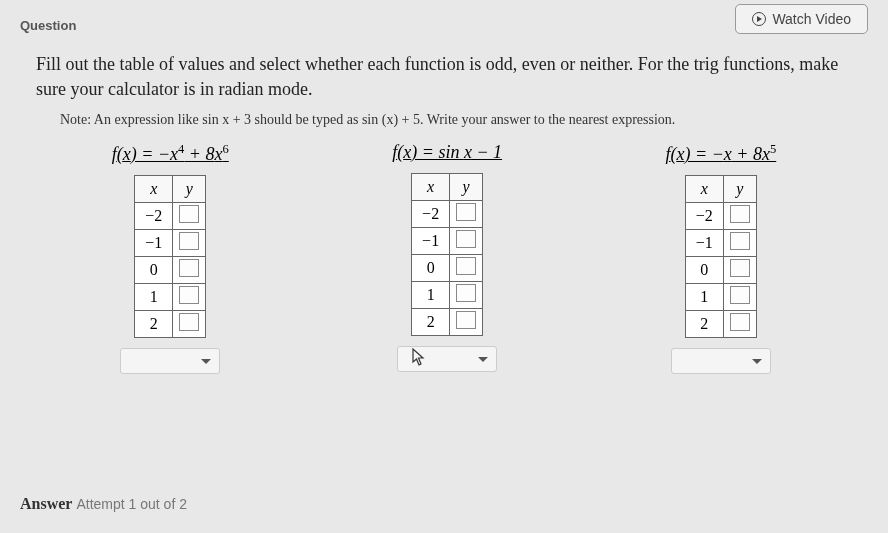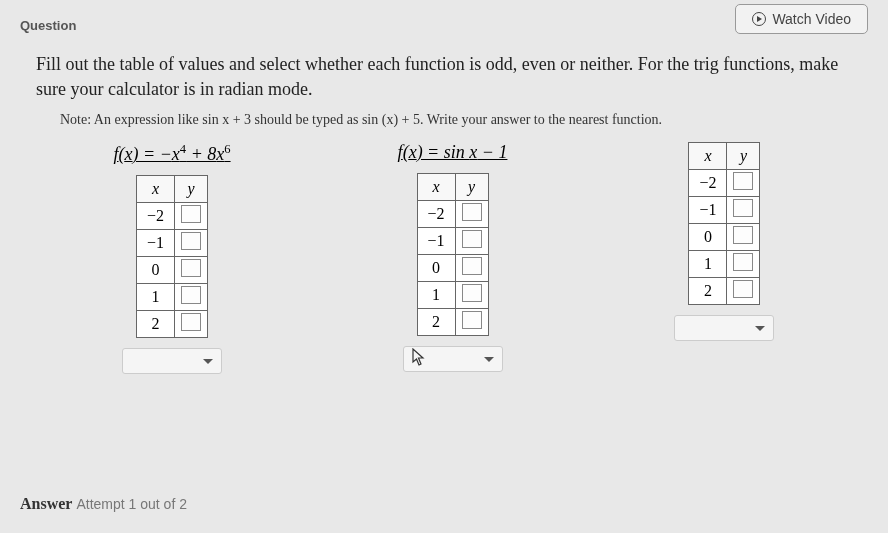--- a/index.html
+++ b/index.html
@@ -165,21 +165,21 @@
 <div class="top-bar">
   <div class="btn">
     <span class="play-icon"></span>
     <span>Watch Video</span>
   </div>
 </div>
 
 <div class="instructions">Fill out the table of values and select whether each function is odd, even or neither. For the trig functions, make sure your calculator is in radian mode.</div>
 
 <div class="note">
-  <span>Note: An expression like </span><span class="math">sin x + 3</span><span> should be typed as </span><span class="math">sin (x) + 5</span><span>. Write your answer to the nearest function.</span>
+  <span>Note: An expression like </span><span class="math">sin x + 3</span><span> should be typed as </span><span class="math">sin (x) + 5</span><span>. Write your answer to the nearest expression.</span>
 </div>
 
 <div class="columns">
 
   <div class="col">
     <div class="func-label">
       <span class="fn">f</span>(<span class="fn">x</span>) = −<span class="fn">x</span><sup>4</sup> + 8<span class="fn">x</span><sup>6</sup>
     </div>
     <table class="xy">
       <tbody>
@@ -245,20 +245,23 @@
             <td class="ycell"><span class="input-box"></span></td>
           </tr>
     </tbody>
       </table>
     <div class="dropdown">
         <span class="chevron"></span>
       </div>
   </div>
 
   <div class="col">
+    <div class="func-label">
+      <span class="fn">f</span>(<span class="fn">x</span>) = −<span class="fn">x</span> + 8<span class="fn">x</span><sup>5</sup>
+    </div>
     <table class="xy">
       <tbody>
           <tr>
             <th>x</th>
             <th>y</th>
           </tr>
       <tr>
             <td class="xcell">−2</td>
             <td class="ycell"><span class="input-box"></span></td>
           </tr>

